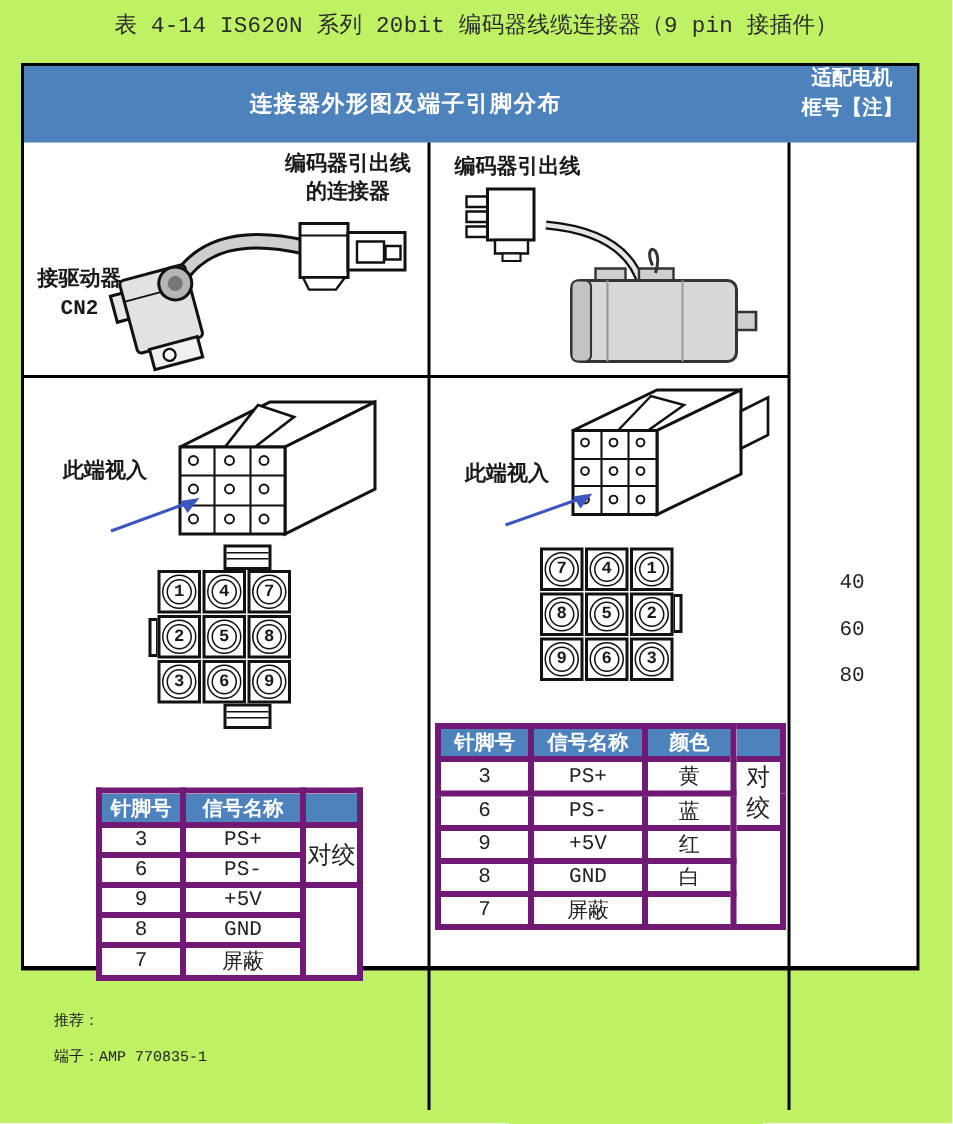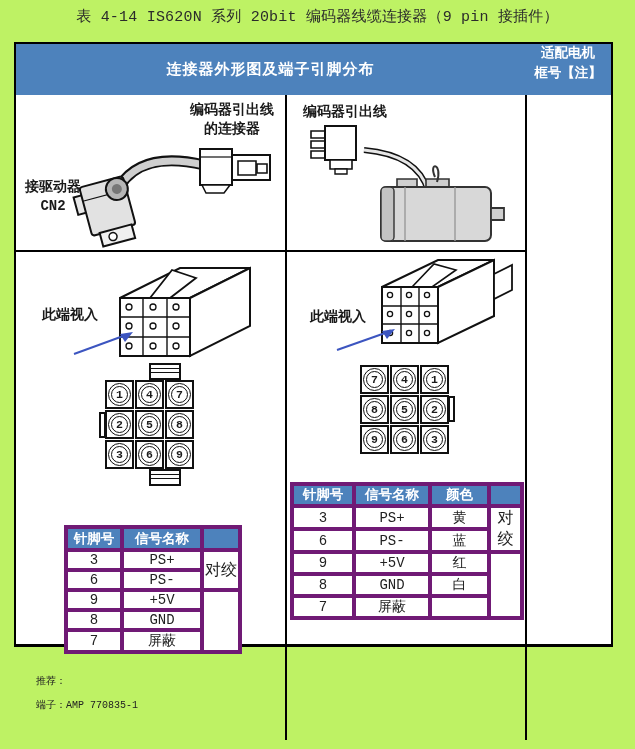--- a/index.html
+++ b/index.html
@@ -386,15 +386,20 @@
         <td>白</td>
       </tr>
       <tr>
         <td>7</td>
         <td>屏蔽</td>
         <td></td>
       </tr>
     </tbody>
       </table>
 
+    <div class="frames-col">
+      <div>40</div>
+      <div>60</div>
+      <div>80</div>
+    </div>
 
   </div>
 </div>
 
 </body></html>

